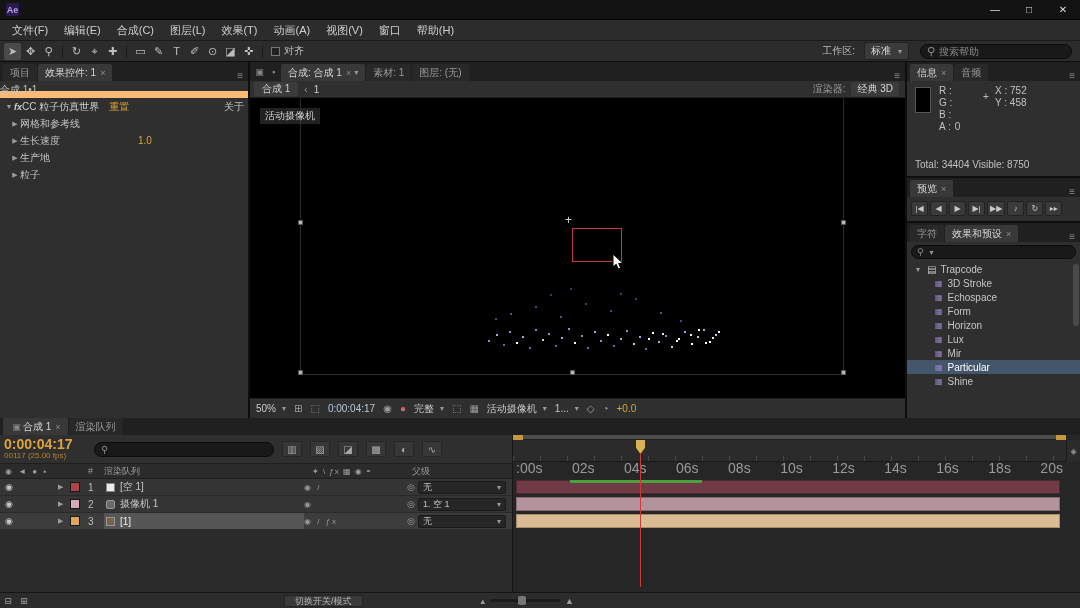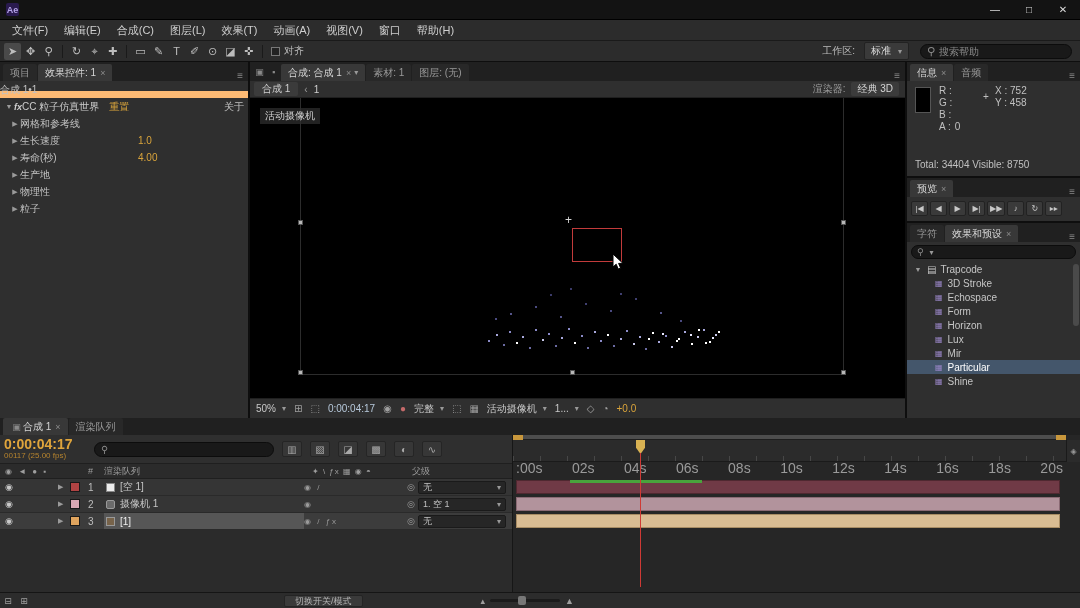--- a/index.html
+++ b/index.html
@@ -252,31 +252,21 @@
         <span>网格和参考线</span>
         <span class="pval"></span>
       </div>
       <div class="prow">
         <span class="tw">▶</span>
         <span>生长速度</span>
         <span class="pval">1.0</span>
       </div>
       <div class="prow">
         <span class="tw">▶</span>
-        <span>寿命(秒)</span>
-        <span class="pval">4.00</span>
-      </div>
-      <div class="prow">
-        <span class="tw">▶</span>
         <span>生产地</span>
-        <span class="pval"></span>
-      </div>
-      <div class="prow">
-        <span class="tw">▶</span>
-        <span>物理性</span>
         <span class="pval"></span>
       </div>
       <div class="prow">
         <span class="tw">▶</span>
         <span>粒子</span>
         <span class="pval"></span>
       </div>
     </div>
 
     <div class="panel center">

